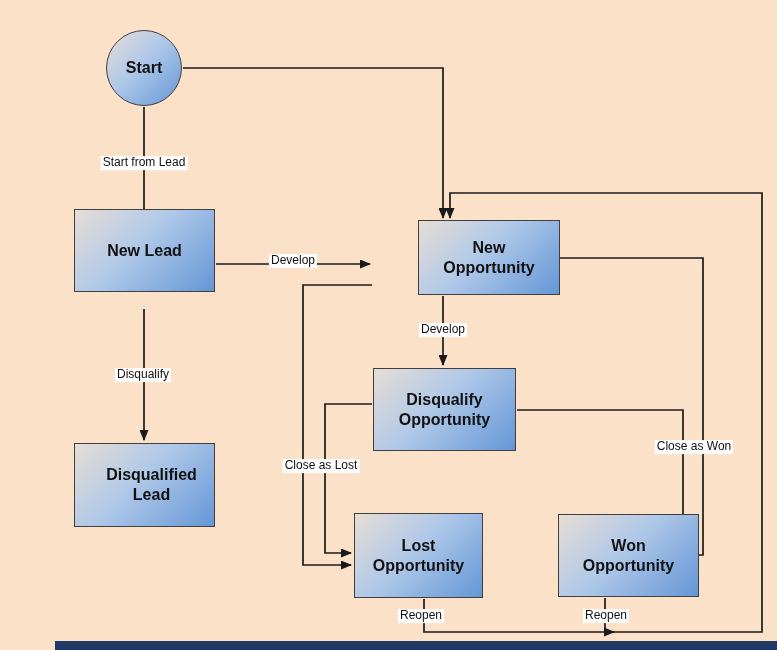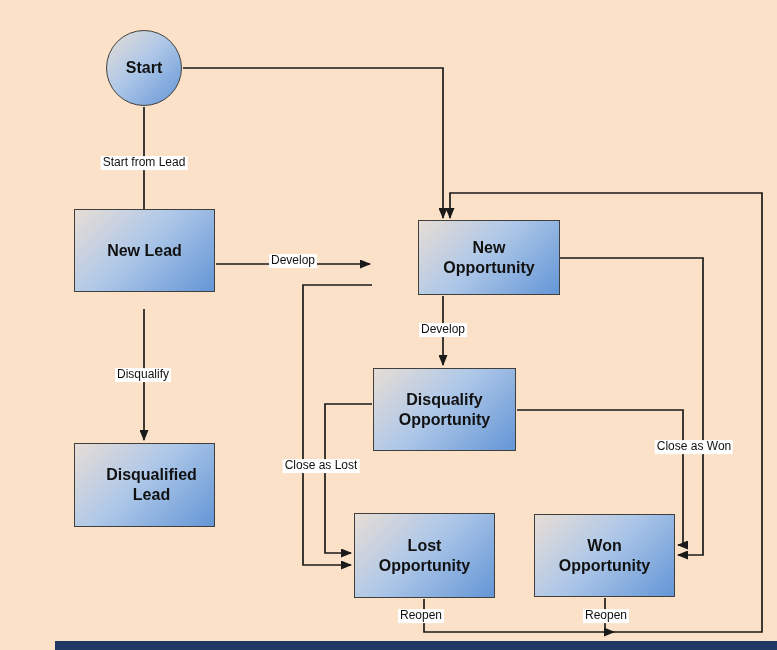--- a/index.html
+++ b/index.html
@@ -58,23 +58,23 @@
   <div class="node circle" style="left:106px;top:30px;width:76px;height:76px;">Start</div>
 
   <div class="node" style="left:74px;top:209px;width:141px;height:83px;">New Lead</div>
 
   <div class="node" style="left:74px;top:443px;width:141px;height:84px;padding-left:24px;">Disqualified Lead</div>
 
   <div class="node" style="left:373px;top:220px;width:142px;height:75px;margin-left:45px;">New Opportunity</div>
 
   <div class="node" style="left:373px;top:368px;width:143px;height:83px;">Disqualify Opportunity</div>
 
-  <div class="node" style="left:354px;top:513px;width:141px;height:85px;">Lost Opportunity</div>
+  <div class="node" style="left:354px;top:513px;width:129px;height:85px;">Lost Opportunity</div>
 
-  <div class="node" style="left:534px;top:514px;width:141px;height:83px;">Won Opportunity</div>
+  <div class="node" style="left:558px;top:514px;width:141px;height:83px;">Won Opportunity</div>
 
   <div class="edge-label" style="left:144px;top:163px;">Start from Lead</div>
 
   <div class="edge-label" style="left:293px;top:261px;">Develop</div>
 
   <div class="edge-label" style="left:143px;top:375px;">Disqualify</div>
 
   <div class="edge-label" style="left:443px;top:330px;">Develop</div>
 
   <div class="edge-label" style="left:321px;top:466px;">Close as Lost</div>

